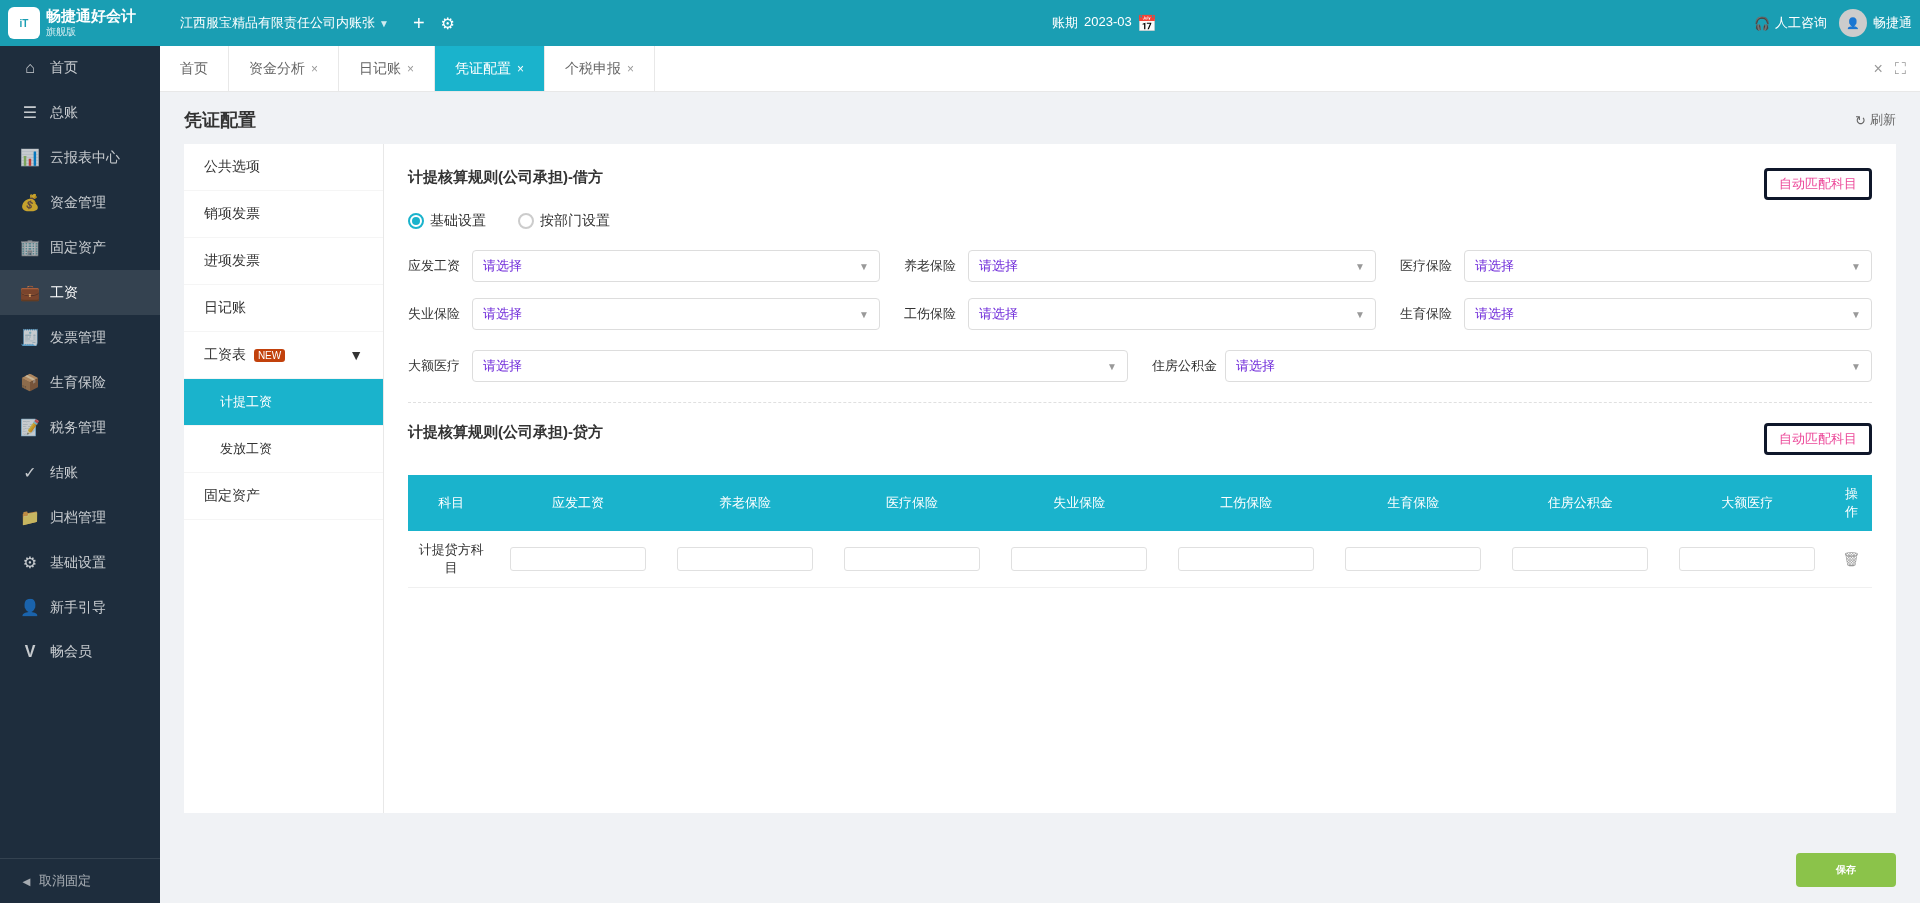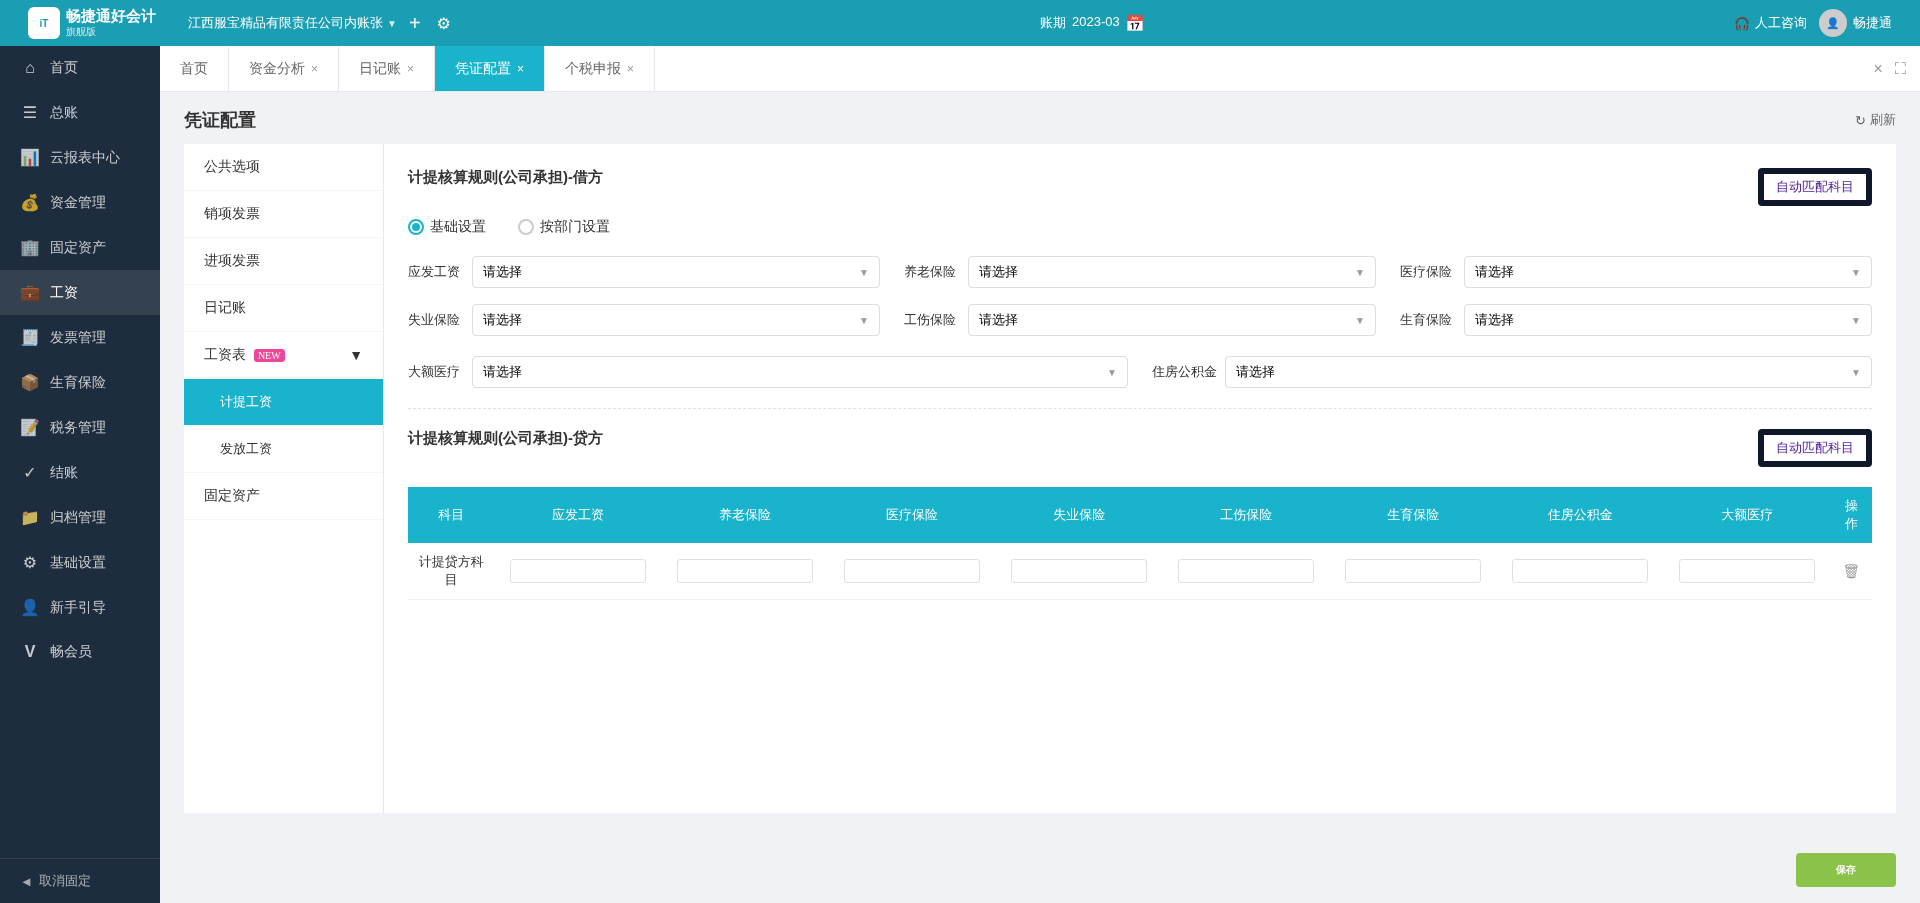--- a/index.html
+++ b/index.html
@@ -1,20 +1,20 @@
 <!DOCTYPE html>
 <html><head>
   <meta charset="utf-8">
   <style>
     * { box-sizing: border-box; margin: 0; padding: 0; font-family: 'Microsoft YaHei', Arial, sans-serif; }
     body { display: flex; flex-direction: column; height: 100vh; background: #f0f2f5; overflow: hidden; font-size: 14px; }
 
     
     .top-bar {
-      display: flex; align-items: center; background: #1a9eb3; height: 46px; padding: 0 28px; flex-shrink: 0;
+      display: flex; align-items: center; background: #1a9eb3; height: 46px; padding: 0 8px; gap: 12px; flex-shrink: 0;
     }
     .logo-area { display: flex; align-items: center; gap: 6px; min-width: 160px; }
     .logo-icon { width: 32px; height: 32px; background: #fff; border-radius: 6px; display: flex; align-items: center; justify-content: center; font-size: 10px; font-weight: bold; color: #1a9eb3; }
     .logo-text { color: #fff; font-size: 15px; font-weight: bold; line-height: 1.2; }
     .logo-sub { color: rgba(255,255,255,0.8); font-size: 10px; }
     .company-selector { display: flex; align-items: center; gap: 4px; color: #fff; font-size: 13px; cursor: pointer; }
     .company-selector .arrow { font-size: 10px; color: rgba(255,255,255,0.8); }
     .top-bar-actions { display: flex; align-items: center; gap: 16px; margin-left: 12px; }
     .top-bar-btn { color: #fff; font-size: 20px; cursor: pointer; background: none; border: none; }
     .period-area { display: flex; align-items: flex-start; gap: 6px; color: #fff; font-size: 13px; margin-left: auto; }
@@ -54,21 +54,21 @@
     .refresh-btn { display: flex; align-items: center; gap: 4px; color: #666; cursor: pointer; font-size: 13px; }
 
     
     .two-col-layout { display: flex; flex: 1; overflow: hidden; padding: 0 24px 24px; gap: 0; }
 
     
     .left-nav { width: 200px; background: #fff; flex-shrink: 0; border-right: 1px solid #e8e8e8; }
     .left-nav-item { padding: 14px 20px; font-size: 14px; color: #333; cursor: pointer; border-bottom: 1px solid #f5f5f5; position: relative; }
     .left-nav-item.active { background: #1ab3cc; color: #fff; }
     .left-nav-item.has-arrow { display: flex; align-items: center; justify-content: space-between; }
-    .new-badge { background: #ec4899; color: #fff; font-size: 10px; padding: 1px 4px; border-radius: 3px; margin-left: 4px; font-family: Liberation Serif, serif; }
+    .new-badge { background: #c2410c; color: #fff; font-size: 10px; padding: 1px 4px; border-radius: 3px; margin-left: 4px; }
     .sub-item { padding-left: 36px; font-size: 13px; }
 
     
     .right-content { flex: 1; background: #fff; overflow-y: auto; padding: 24px; }
 
     
     .section-title { font-size: 15px; font-weight: bold; color: #333; margin-bottom: 8px; }
     .section-note { color: #f39c12; font-size: 12px; margin-bottom: 16px; }
 
     
@@ -76,25 +76,25 @@
     .radio-item { display: flex; align-items: center; gap: 6px; cursor: pointer; font-size: 14px; color: #333; }
     .radio-dot { width: 16px; height: 16px; border-radius: 50%; border: 2px solid #1ab3cc; display: flex; align-items: center; justify-content: center; }
     .radio-dot.checked::after { content: ''; width: 8px; height: 8px; border-radius: 50%; background: #1ab3cc; display: block; }
     .radio-dot.unchecked { border-color: #ccc; }
 
     
     .form-grid { display: grid; grid-template-columns: repeat(3, 1fr); gap: 16px 24px; margin-bottom: 20px; }
     .form-item { display: flex; align-items: center; gap: 8px; }
     .form-label { font-size: 13px; color: #333; white-space: nowrap; min-width: 56px; }
     .form-select { flex: 1; border: 1px solid #ddd; border-radius: 4px; padding: 6px 10px; font-size: 13px; color: #999; display: flex; align-items: center; justify-content: space-between; cursor: pointer; background: #fff; }
-    .form-select .placeholder { color: #000000; text-align: right; }
+    .form-select .placeholder { color: #6d28d9; text-align: right; }
     .form-select .arrow { color: #999; font-size: 10px; }
 
     
-    .auto-match-btn { float: right; border: 6px solid #0f172a; color: #4c1d95; background: #fff; padding: 4px 12px; border-radius: 4px; font-size: 13px; cursor: pointer; margin-bottom: 8px; }
+    .auto-match-btn { float: right; border: 3px solid #0f172a; color: #ec4899; background: #fff; padding: 4px 12px; border-radius: 4px; font-size: 13px; cursor: pointer; margin-bottom: 8px; }
 
     
     .data-table { width: 100%; border-collapse: collapse; margin-top: 12px; }
     .data-table th { background: #1ab3cc; color: #fff; padding: 10px 8px; font-size: 13px; text-align: center; font-weight: normal; }
     .data-table td { padding: 10px 8px; font-size: 13px; color: #333; text-align: center; border-bottom: 1px solid #f0f0f0; }
     .table-input { width: 90%; border: 1px solid #e0e0e0; border-radius: 3px; padding: 4px 6px; font-size: 12px; color: #333; }
     .delete-icon { color: #999; cursor: pointer; font-size: 14px; }
 
     
     .section-divider { border: none; border-top: 1px dashed #e0e0e0; margin: 20px 0; }

